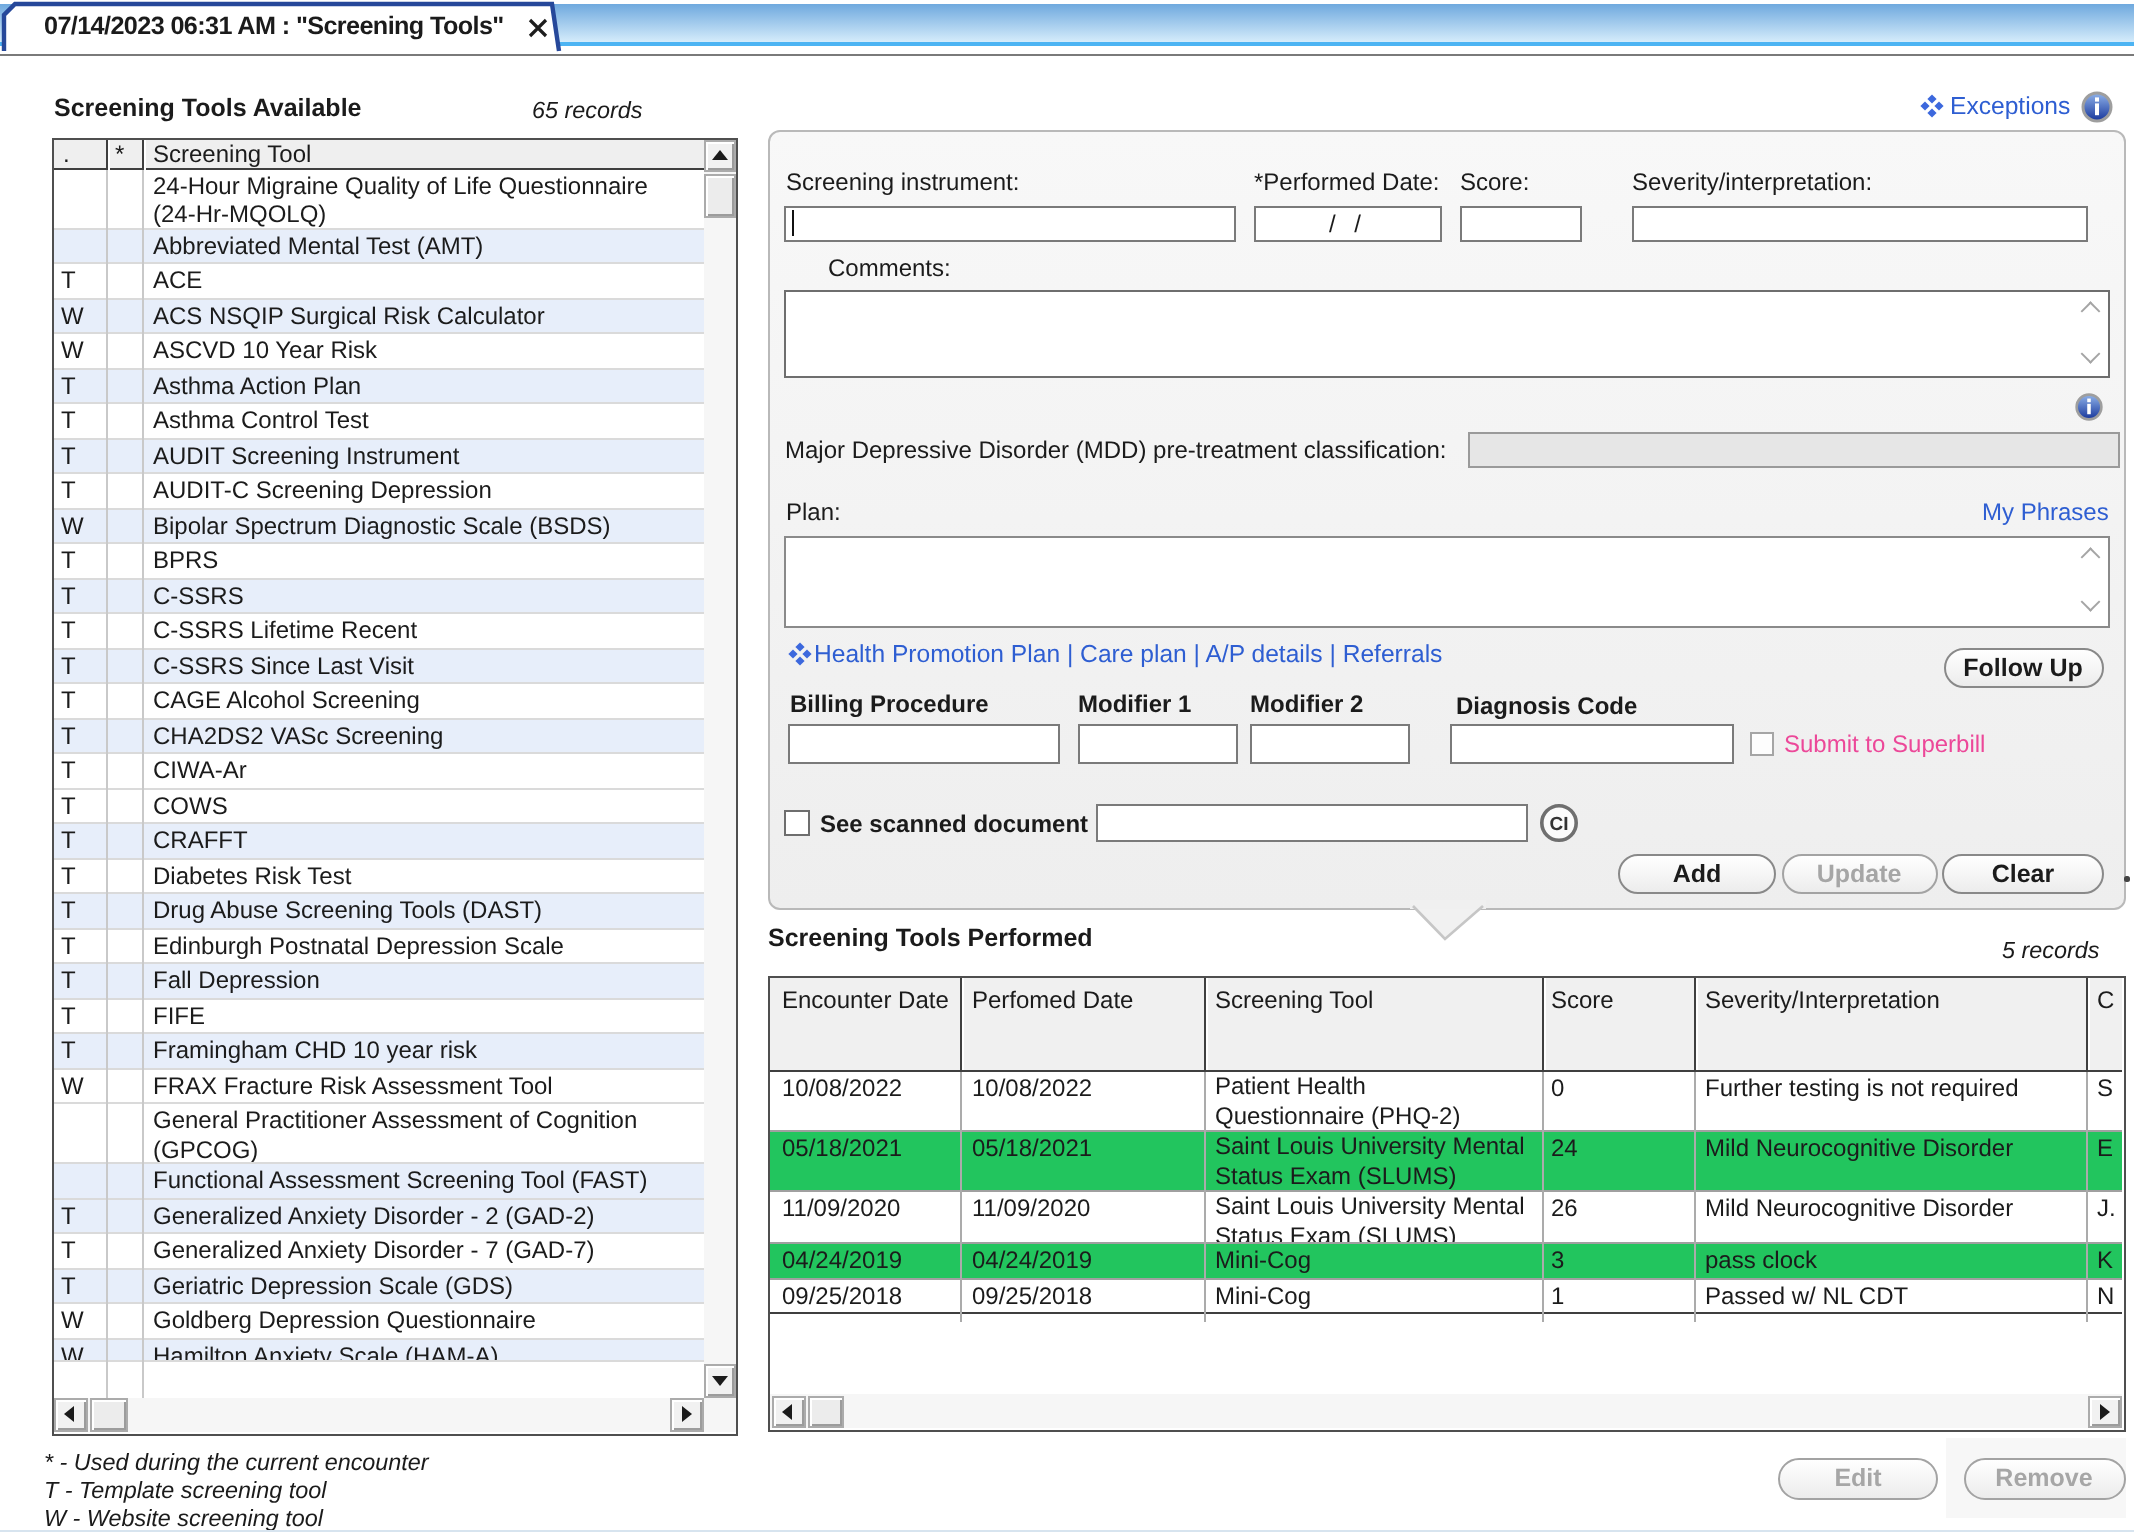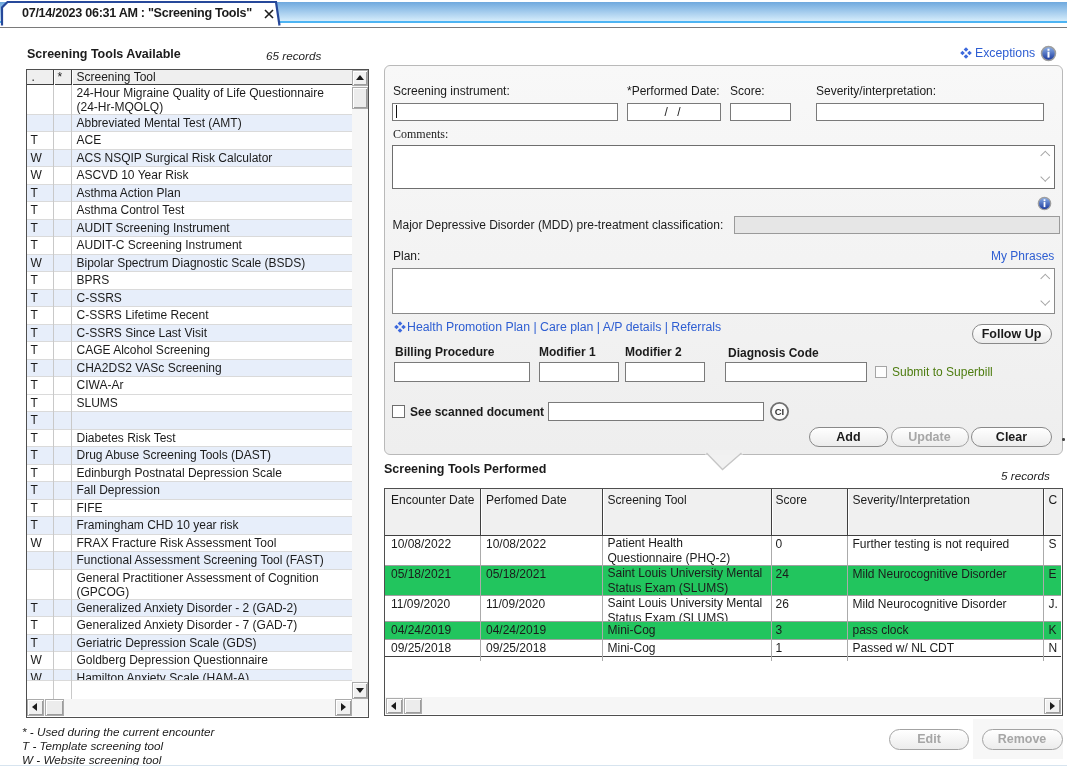--- a/index.html
+++ b/index.html
@@ -103,21 +103,21 @@
 <div class="r" style="height:17.5px">
         <span class="tw">T</span>
         <span class="nm">Asthma Control Test</span>
       </div>
 <div class="r bl" style="height:17.5px">
         <span class="tw">T</span>
         <span class="nm">AUDIT Screening Instrument</span>
       </div>
 <div class="r" style="height:17.5px">
         <span class="tw">T</span>
-        <span class="nm">AUDIT-C Screening Instrument</span>
+        <span class="nm">AUDIT-C Screening Depression</span>
       </div>
 <div class="r bl" style="height:17.5px">
         <span class="tw">W</span>
         <span class="nm">Bipolar Spectrum Diagnostic Scale (BSDS)</span>
       </div>
 <div class="r" style="height:17.5px">
         <span class="tw">T</span>
         <span class="nm">BPRS</span>
       </div>
 <div class="r bl" style="height:17.5px">
@@ -139,24 +139,25 @@
 <div class="r bl" style="height:17.5px">
         <span class="tw">T</span>
         <span class="nm">CHA2DS2 VASc Screening</span>
       </div>
 <div class="r" style="height:17.5px">
         <span class="tw">T</span>
         <span class="nm">CIWA-Ar</span>
       </div>
 <div class="r" style="height:17.5px">
         <span class="tw">T</span>
-        <span class="nm">SLUMS</span>
-      </div>
-<div class="r bl" style="height:17.5px">
-        <span class="tw">T</span>
+        <span class="nm">COWS</span>
+      </div>
+<div class="r bl" style="height:17.5px">
+        <span class="tw">T</span>
+        <span class="nm">CRAFFT</span>
       </div>
 <div class="r" style="height:17.5px">
         <span class="tw">T</span>
         <span class="nm">Diabetes Risk Test</span>
       </div>
 <div class="r bl" style="height:17.5px">
         <span class="tw">T</span>
         <span class="nm">Drug Abuse Screening Tools (DAST)</span>
       </div>
 <div class="r" style="height:17.5px">
@@ -171,26 +172,26 @@
         <span class="tw">T</span>
         <span class="nm">FIFE</span>
       </div>
 <div class="r bl" style="height:17.5px">
         <span class="tw">T</span>
         <span class="nm">Framingham CHD 10 year risk</span>
       </div>
 <div class="r" style="height:17.5px">
         <span class="tw">W</span>
         <span class="nm">FRAX Fracture Risk Assessment Tool</span>
-      </div>
-<div class="r bl" style="height:17.5px">
-        <span class="nm">Functional Assessment Screening Tool (FAST)</span>
       </div>
 <div class="r r2" style="height:30px">
         <span class="nm">General Practitioner Assessment of Cognition<br>(GPCOG)</span>
+      </div>
+<div class="r bl" style="height:17.5px">
+        <span class="nm">Functional Assessment Screening Tool (FAST)</span>
       </div>
 <div class="r bl" style="height:17.5px">
         <span class="tw">T</span>
         <span class="nm">Generalized Anxiety Disorder - 2 (GAD-2)</span>
       </div>
 <div class="r" style="height:17.5px">
         <span class="tw">T</span>
         <span class="nm">Generalized Anxiety Disorder - 7 (GAD-7)</span>
       </div>
 <div class="r bl" style="height:17.5px">
@@ -257,21 +258,21 @@
 <div class="abs lbl" style="left:393px;top:84px;">Screening instrument:</div>
 <div class="abs lbl" style="left:627px;top:84px;">*Performed Date:</div>
 <div class="abs lbl" style="left:730px;top:84px;">Score:</div>
 <div class="abs lbl" style="left:816px;top:84px;">Severity/interpretation:</div>
 <div class="inp" style="left:392px;top:102.5px;width:226px;"></div>
 <div class="abs" style="left:395.5px;top:105px;width:1px;height:13px;background:#111;"></div>
 <div class="inp" style="left:627px;top:102.5px;width:94px;font-size:12px;text-align:center;line-height:16px;letter-spacing:3px;">/ /</div>
 <div class="inp" style="left:729.5px;top:102.5px;width:61px;"></div>
 <div class="inp" style="left:815.5px;top:102.5px;width:228.5px;"></div>
 
-<div class="abs lbl" style="left:393px;top:126.5px;font-family:Liberation Serif, serif;">Comments:</div>
+<div class="abs lbl" style="left:414px;top:126.5px;">Comments:</div>
 <div class="abs" style="left:391.5px;top:144.5px;width:663px;height:44px;background:#fff;border:1.5px solid #6e6e6e;"></div>
 <div class="chev up" style="left:1042px;top:151.5px;"></div>
 <div class="chev dn" style="left:1042px;top:173.5px;"></div>
 
 <svg class="abs" style="left:1037px;top:195.5px;" width="15" height="15" viewBox="0 0 17 17">
  <circle cx="8.5" cy="8.5" r="7" fill="url(#ig1)" stroke="#9e9e9e" stroke-width="1.5"></circle>
  <rect x="7.5" y="3.7" width="2" height="2.1" fill="#fff"></rect>
     <rect x="7.5" y="6.7" width="2" height="5.9" fill="#fff"></rect>
 </svg>
 
@@ -297,21 +298,21 @@
 
 <div class="abs lbl b" style="left:395px;top:344.5px;font-size:12px;">Billing Procedure</div>
 <div class="abs lbl b" style="left:539px;top:344.5px;font-size:12px;">Modifier 1</div>
 <div class="abs lbl b" style="left:625px;top:344.5px;font-size:12px;">Modifier 2</div>
 <div class="abs lbl b" style="left:728px;top:346px;font-size:12px;">Diagnosis Code</div>
 <div class="inp" style="left:393.5px;top:362px;width:136px;height:19.5px;"></div>
 <div class="inp" style="left:539px;top:362px;width:80px;height:19.5px;"></div>
 <div class="inp" style="left:625px;top:362px;width:80px;height:19.5px;"></div>
 <div class="inp" style="left:724.5px;top:362px;width:142px;height:19.5px;"></div>
 <div class="abs" style="left:874.5px;top:365.5px;width:12.5px;height:12.5px;border:1px solid #a5a5a5;background:#fdfdfd;"></div>
-<div class="abs" style="left:892px;top:364.5px;font-size:12px;color:#4d7c0f;">Submit to Superbill</div>
+<div class="abs" style="left:892px;top:364.5px;font-size:12px;color:#ec4899;">Submit to Superbill</div>
 
 <div class="abs" style="left:392px;top:405px;width:12.5px;height:12.5px;border:1px solid #6e6e6e;background:#fff;"></div>
 <div class="abs lbl b" style="left:410px;top:404.5px;font-size:12px;">See scanned document</div>
 <div class="inp" style="left:548px;top:401.5px;width:216px;height:19.5px;"></div>
 <svg class="abs" style="left:768.5px;top:401px;" width="21" height="21" viewBox="0 0 21 21">
     <circle cx="10.5" cy="10.5" r="8.6" fill="#fbfbfb" stroke="#6f6f6f" stroke-width="1.8"></circle>
     <text x="10.5" y="14.2" font-family="Liberation Sans" font-size="9.5" font-weight="bold" fill="#333" text-anchor="middle">CI</text>
   </svg>
 
 <div class="pill" style="left:809px;top:426.5px;width:79px;height:20.5px;line-height:18px;">Add</div>

